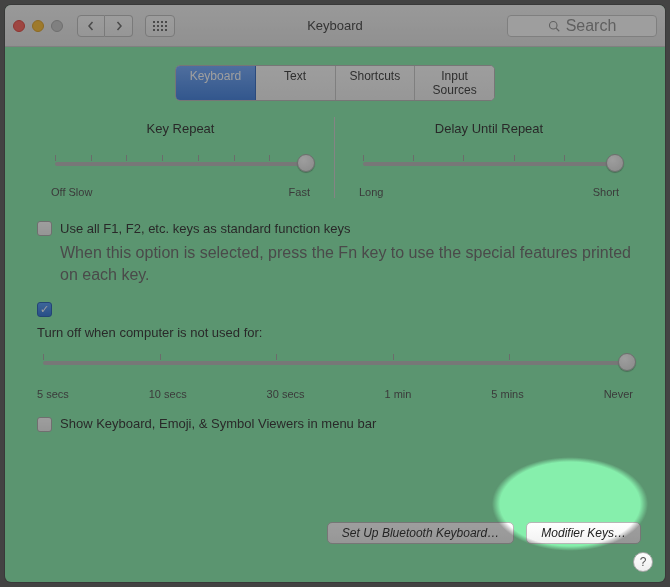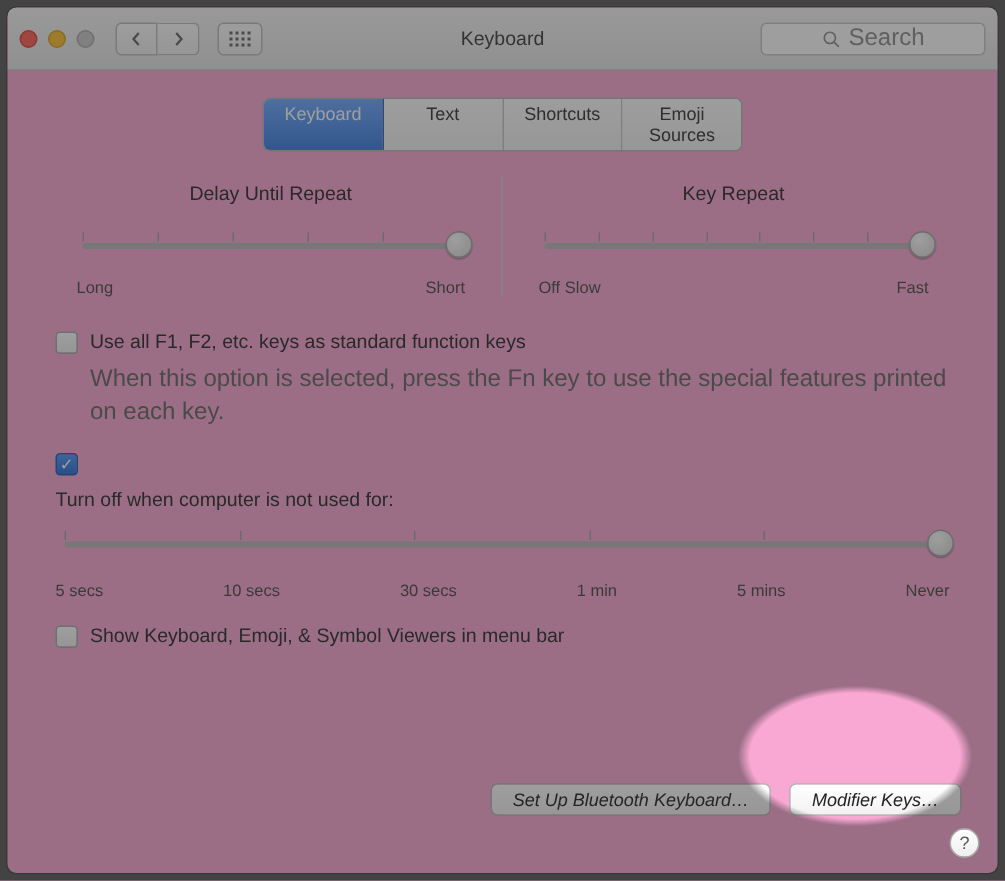--- a/index.html
+++ b/index.html
@@ -17,21 +17,21 @@
     position: absolute;
     inset: 0;
     background: rgba(40,40,40,0.45);
     pointer-events: none;
     z-index: 50;
   }
   .window {
     width: 660px;
     height: 577px;
     margin: 5px auto;
-    background: #f9a8d4;
+    background: #86efac;
     border-radius: 6px;
     box-shadow: 0 0 0 1px rgba(0,0,0,0.2);
     position: relative;
     overflow: hidden;
   }
   .titlebar {
     height: 42px;
     background: linear-gradient(#f6f6f6,#e6e6e6);
     border-bottom: 1px solid #c8c8c8;
     display: flex;
@@ -102,21 +102,21 @@
   .ticks { position:absolute; left:0; right:0; top:3px; display:flex; justify-content:space-between; }
   .ticks span { width:1px; height:6px; background:#a3a3a3; }
   .knob {
     position:absolute; top:2px; width:18px; height:18px; border-radius:50%;
     background: radial-gradient(circle at 35% 30%, #fff, #d9d9d9);
     border:1px solid #a7a7a7;
     box-shadow: 0 1px 1px rgba(0,0,0,0.3);
     transform: translateX(-50%);
   }
   .slider-labels { display:flex; justify-content:space-between; margin: 2px 14px 0 14px; font-size:11px; color:#4a4a4a; }
-  .checkrow { display:flex; align-items:flex-start; gap:8px; margin: 6px 0; }
+  .checkrow { display:flex; align-items:center; gap:8px; margin: 6px 0; }
   .checkbox {
     width:15px; height:15px; border:1px solid #aaa; border-radius:3px;
     background:linear-gradient(#fff,#efefef); flex-shrink:0; margin-top:1px;
     display:flex; align-items:center; justify-content:center;
   }
   .checkbox.checked {
     background: linear-gradient(#4f98f7,#2a6fd6);
     border-color:#1f5bb5; color:#fff; font-size:11px;
   }
   .hint { font-size:16px; color:#666; margin-left:23px; margin-top:3px; line-height:1.4; }
@@ -196,64 +196,64 @@
       <span>Search</span>
     </div>
   </div>
 
   <div class="content">
 
     <div class="tabs">
       <div class="tab active">Keyboard</div>
       <div class="tab">Text</div>
       <div class="tab">Shortcuts</div>
-      <div class="tab">Emoji Sources</div>
+      <div class="tab">Input Sources</div>
     </div>
 
     <div class="split">
+      <div class="half">
+        <h4>Key Repeat</h4>
+        <div class="slider-row">
+          <div class="ticks">
+              <span></span>
+              <span></span>
+              <span></span>
+              <span></span>
+              <span></span>
+              <span></span>
+              <span></span>
+              <span></span>
+            </div>
+          <div class="track"></div>
+          <div class="knob" style="left:100%"></div>
+        </div>
+        <div class="slider-labels">
+          <span>Off Slow</span>
+          <span>Fast</span>
+        </div>
+      </div>
       <div class="half">
         <h4>Delay Until Repeat</h4>
         <div class="slider-row">
           <div class="ticks">
               <span></span>
               <span></span>
               <span></span>
               <span></span>
               <span></span>
               <span></span>
             </div>
           <div class="track"></div>
           <div class="knob" style="left:100%"></div>
         </div>
         <div class="slider-labels">
           <span>Long</span>
           <span>Short</span>
         </div>
       </div>
-      <div class="half">
-        <h4>Key Repeat</h4>
-        <div class="slider-row">
-          <div class="ticks">
-              <span></span>
-              <span></span>
-              <span></span>
-              <span></span>
-              <span></span>
-              <span></span>
-              <span></span>
-              <span></span>
-            </div>
-          <div class="track"></div>
-          <div class="knob" style="left:100%"></div>
-        </div>
-        <div class="slider-labels">
-          <span>Off Slow</span>
-          <span>Fast</span>
-        </div>
-      </div>
     </div>
 
     <div class="group" style="margin-top:22px;">
       <div class="checkrow">
         <div class="checkbox"></div>
         <span>Use all F1, F2, etc. keys as standard function keys</span>
       </div>
       <div class="hint">When this option is selected, press the Fn key to use the special features printed on each key.</div>
     </div>
 

